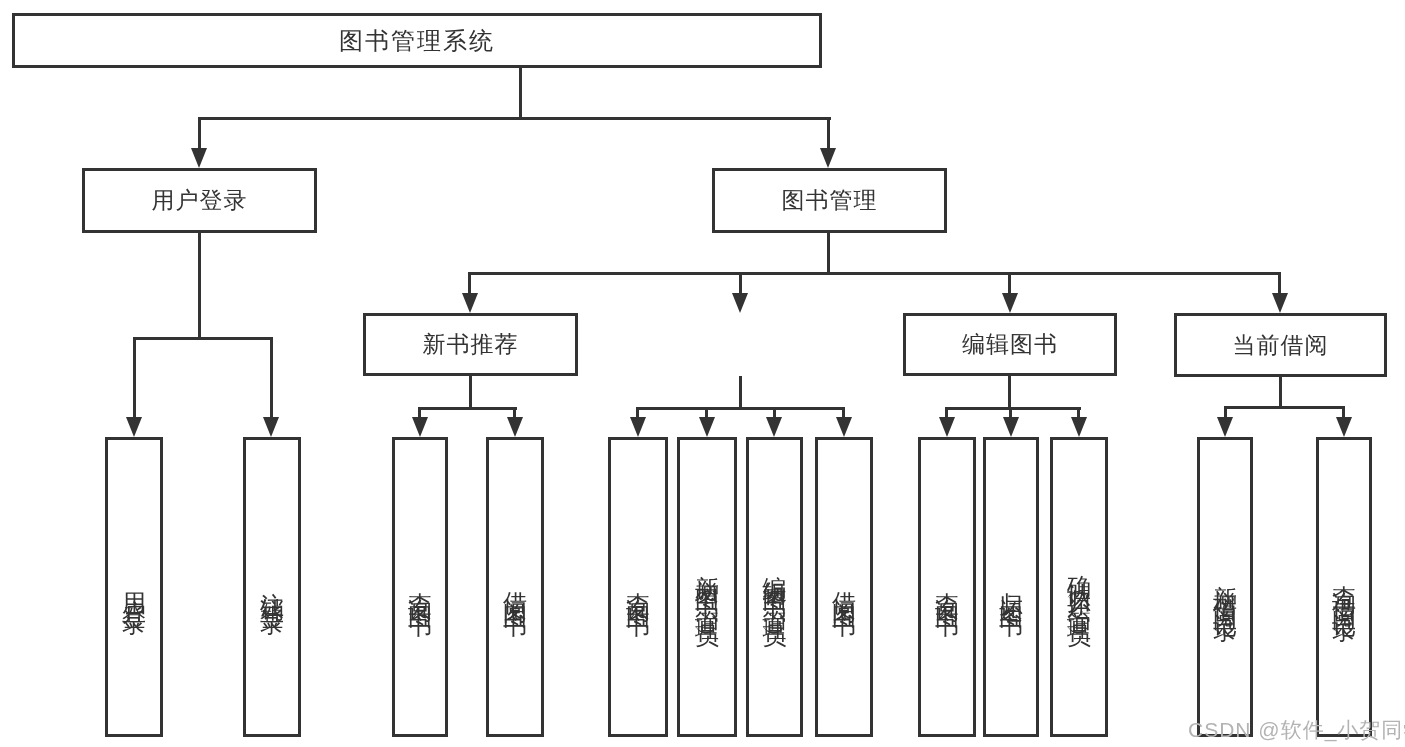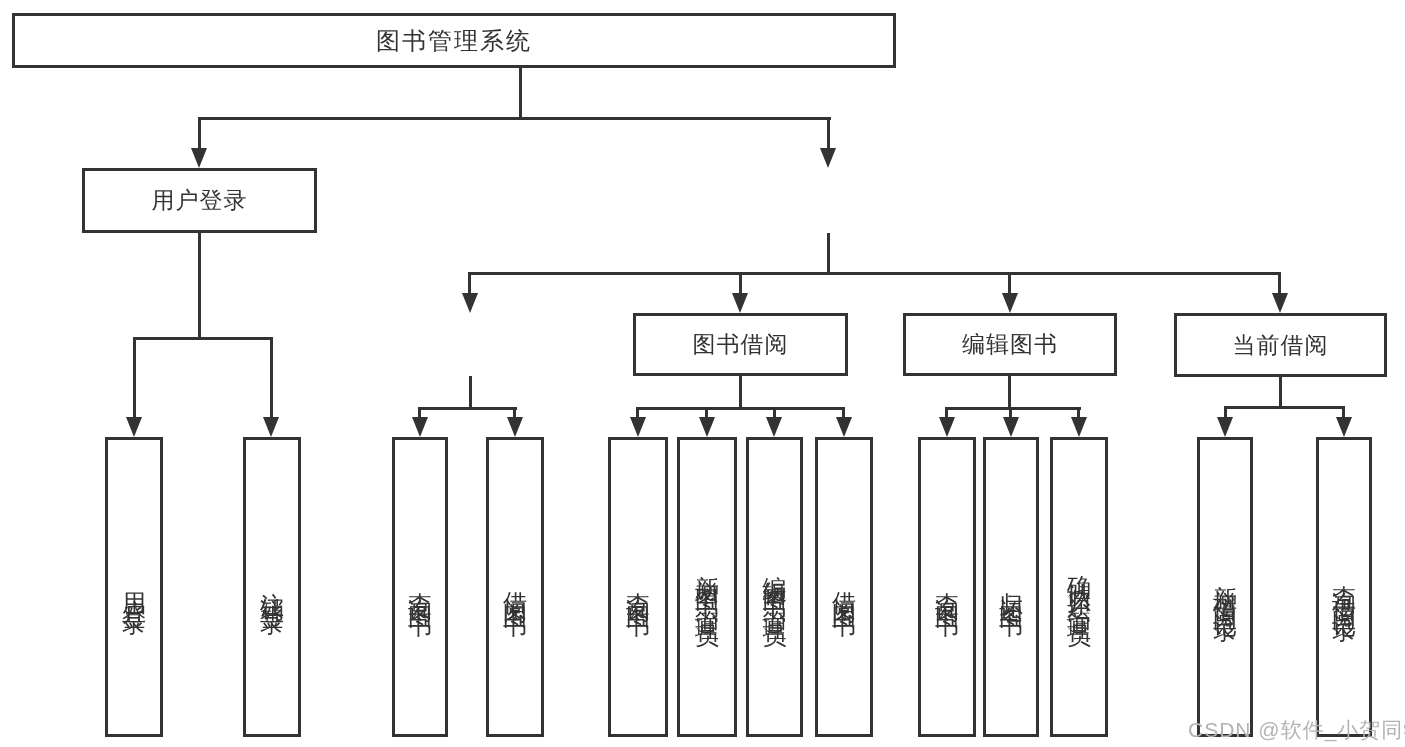--- a/index.html
+++ b/index.html
@@ -57,55 +57,58 @@
     letter-spacing: 1px;
     z-index: 5;
     white-space: nowrap;
   }
 </style>
 </head>
 <body>
 
 <div class="canvas">
 
-  <div class="box h root" style="left:12px;top:13px;width:884px;height:55px;">
+  <div class="box h root" style="left:12px;top:13px;width:810px;height:55px;">
     <span>图书管理系统</span>
   </div>
 
   <div class="ln" style="left:519px;top:68px;width:3px;height:49px;"></div>
   <div class="ln" style="left:198px;top:117px;width:633px;height:3px;"></div>
   <div class="ln" style="left:198px;top:117px;width:3px;height:33px;"></div>
   <div class="arr" style="left:191px;top:148px;"></div>
   <div class="ln" style="left:827px;top:117px;width:3px;height:33px;"></div>
   <div class="arr" style="left:820px;top:148px;"></div>
 
   <div class="box h" style="left:82px;top:168px;width:235px;height:65px;">
     <span>用户登录</span>
+  </div>
+  <div class="box h" style="left:712px;top:168px;width:235px;height:65px;">
+    <span>图书管理</span>
   </div>
 
   <div class="ln" style="left:198px;top:233px;width:3px;height:104px;"></div>
   <div class="ln" style="left:133px;top:337px;width:140px;height:3px;"></div>
   <div class="ln" style="left:133px;top:337px;width:3px;height:80px;"></div>
   <div class="arr" style="left:126px;top:417px;"></div>
   <div class="ln" style="left:270px;top:337px;width:3px;height:80px;"></div>
   <div class="arr" style="left:263px;top:417px;"></div>
 
   <div class="ln" style="left:827px;top:233px;width:3px;height:39px;"></div>
   <div class="ln" style="left:468px;top:272px;width:813px;height:3px;"></div>
   <div class="ln" style="left:468px;top:272px;width:3px;height:21px;"></div>
   <div class="arr" style="left:462px;top:293px;"></div>
   <div class="ln" style="left:739px;top:272px;width:3px;height:21px;"></div>
   <div class="arr" style="left:732px;top:293px;"></div>
   <div class="ln" style="left:1008px;top:272px;width:3px;height:21px;"></div>
   <div class="arr" style="left:1002px;top:293px;"></div>
   <div class="ln" style="left:1278px;top:272px;width:3px;height:21px;"></div>
   <div class="arr" style="left:1272px;top:293px;"></div>
 
-  <div class="box h" style="left:633px;top:313px;width:215px;height:63px;">
-    <span>图书借阅</span>
+  <div class="box h" style="left:363px;top:313px;width:215px;height:63px;">
+    <span>新书推荐</span>
   </div>
   <div class="box h" style="left:903px;top:313px;width:214px;height:63px;">
     <span>编辑图书</span>
   </div>
   <div class="box h" style="left:1174px;top:313px;width:213px;height:64px;">
     <span>当前借阅</span>
   </div>
 
   <div class="ln" style="left:469px;top:376px;width:3px;height:31px;"></div>
   <div class="ln" style="left:418px;top:407px;width:99px;height:3px;"></div>

